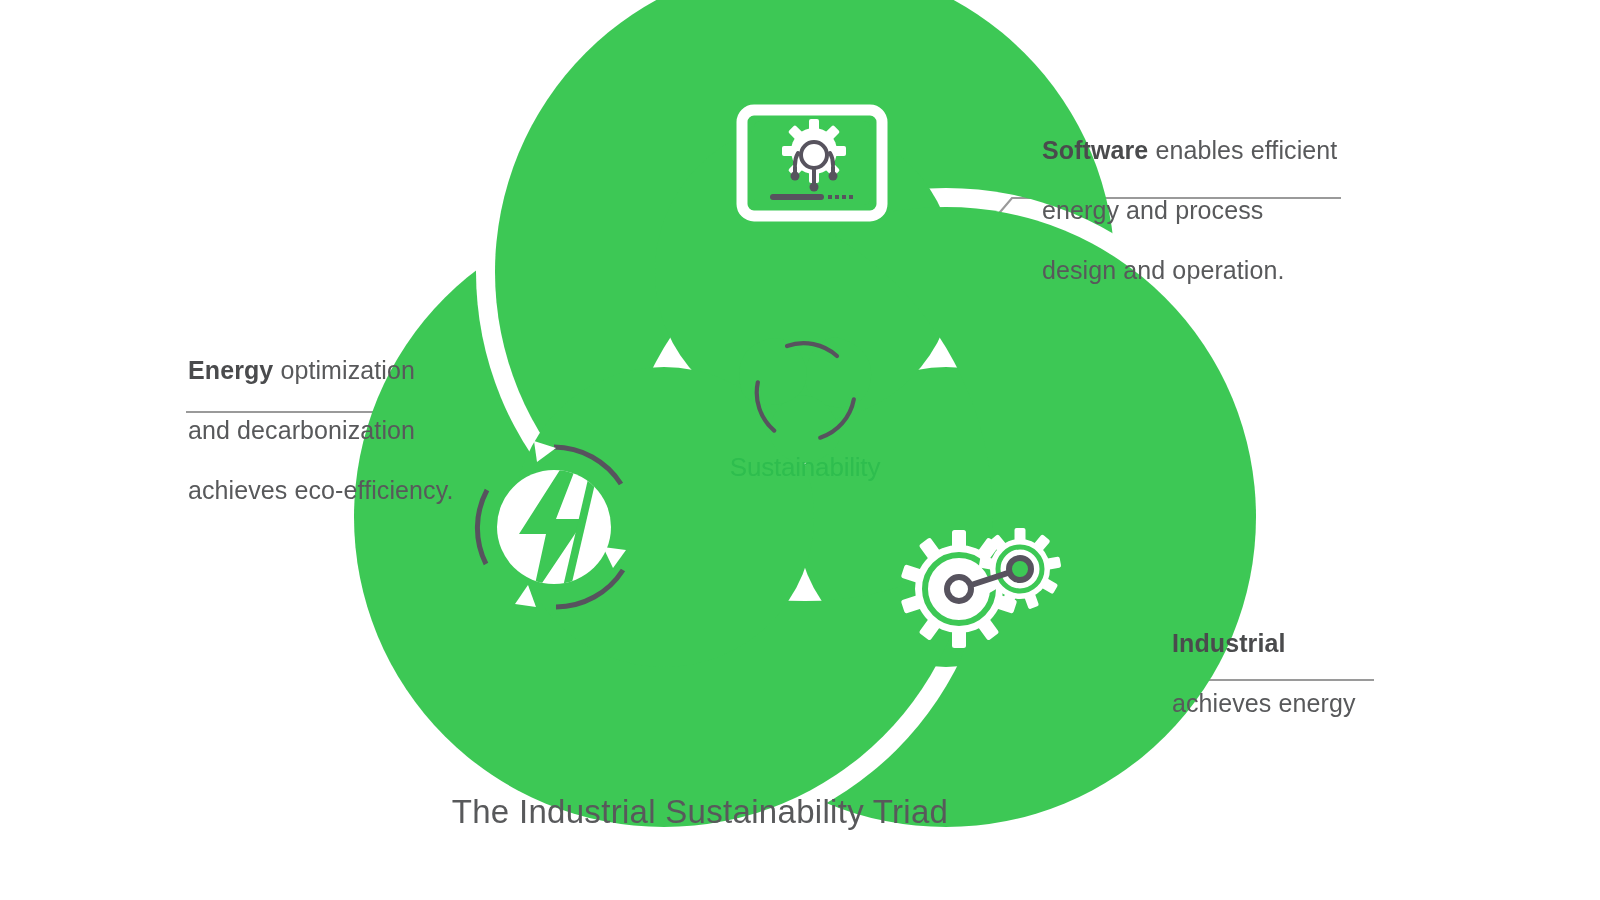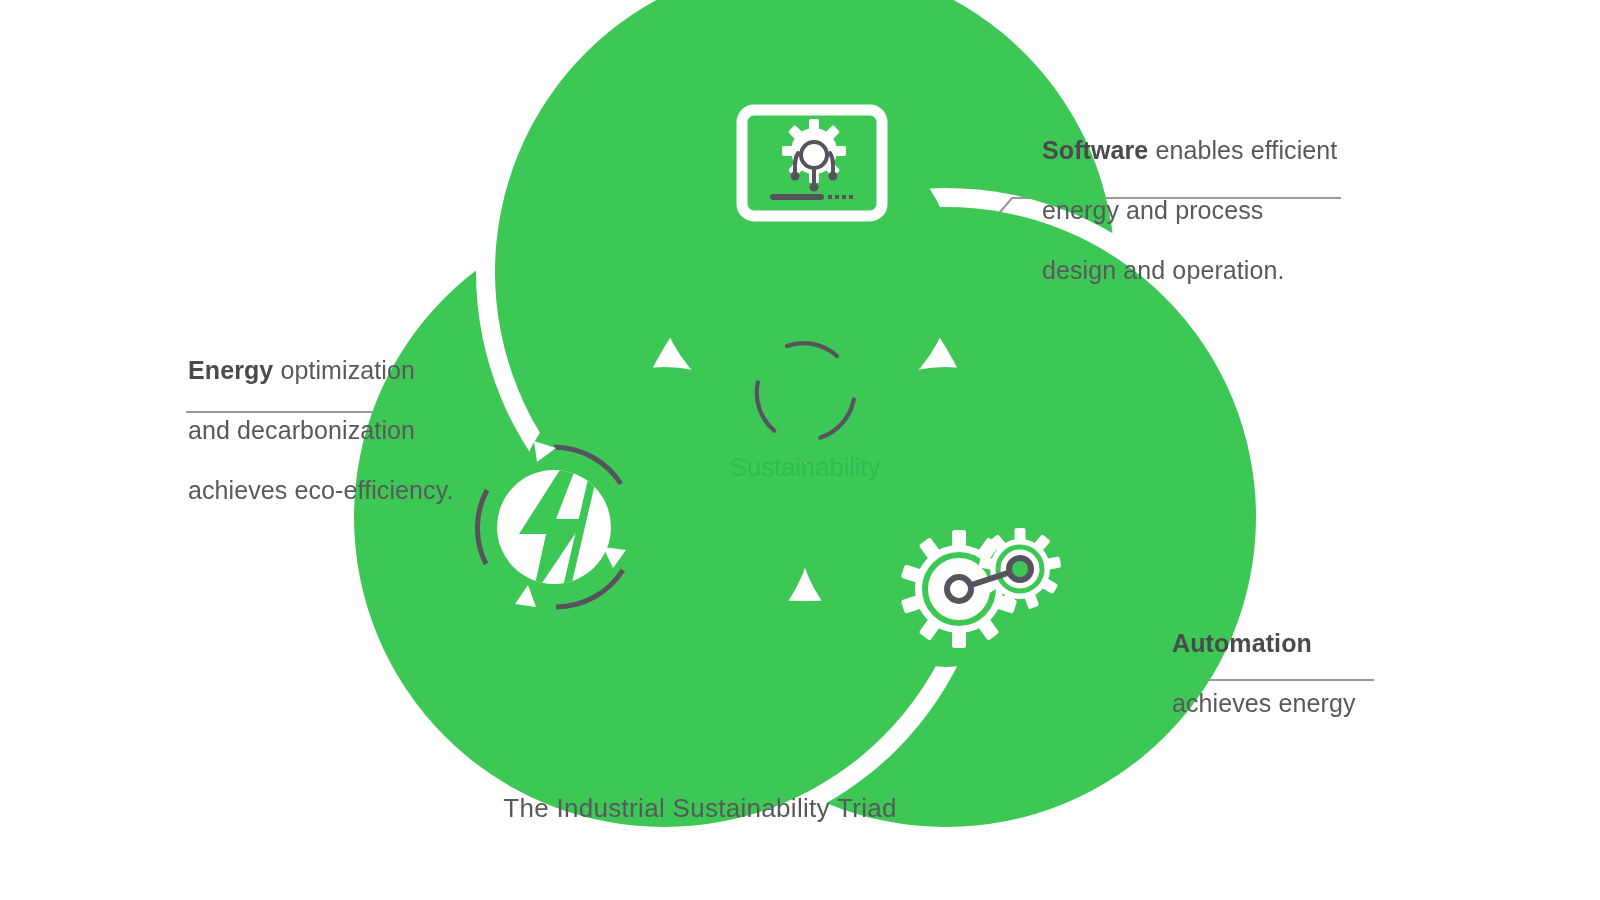--- a/index.html
+++ b/index.html
@@ -63,21 +63,21 @@
   .callout-line3 { display: block; }
 
   
   #caption {
     position: absolute;
     left: 0;
     top: 793px;
     width: 1400px;
     text-align: center;
     color: #58595b;
-    font-size: 26px;
+    font-size: 33px;
     font-weight: 400;
     letter-spacing: 0.3px;
   }
   
   #center-label {
     position: absolute;
     left: 660px;
     top: 452px;
     width: 290px;
     text-align: center;
@@ -285,19 +285,19 @@
     <span class="callout-line3">design and operation.</span>
   </div>
 
   <div class="callout" id="callout-energy">
     <span class="callout-line1"><span class="lead">Energy</span><span> optimization</span></span>
     <span class="callout-line2">and decarbonization</span>
     <span class="callout-line3">achieves eco-efficiency.</span>
   </div>
 
   <div class="callout" id="callout-automation">
-    <span class="callout-line1"><span class="lead">Automation</span><span></span></span>
+    <span class="callout-line1"><span class="lead">Industrial</span><span></span></span>
     <span class="callout-line2">achieves energy</span>
   </div>
 
   <div id="caption">The Industrial Sustainability Triad</div>
 
 </div>
 
 </body></html>

